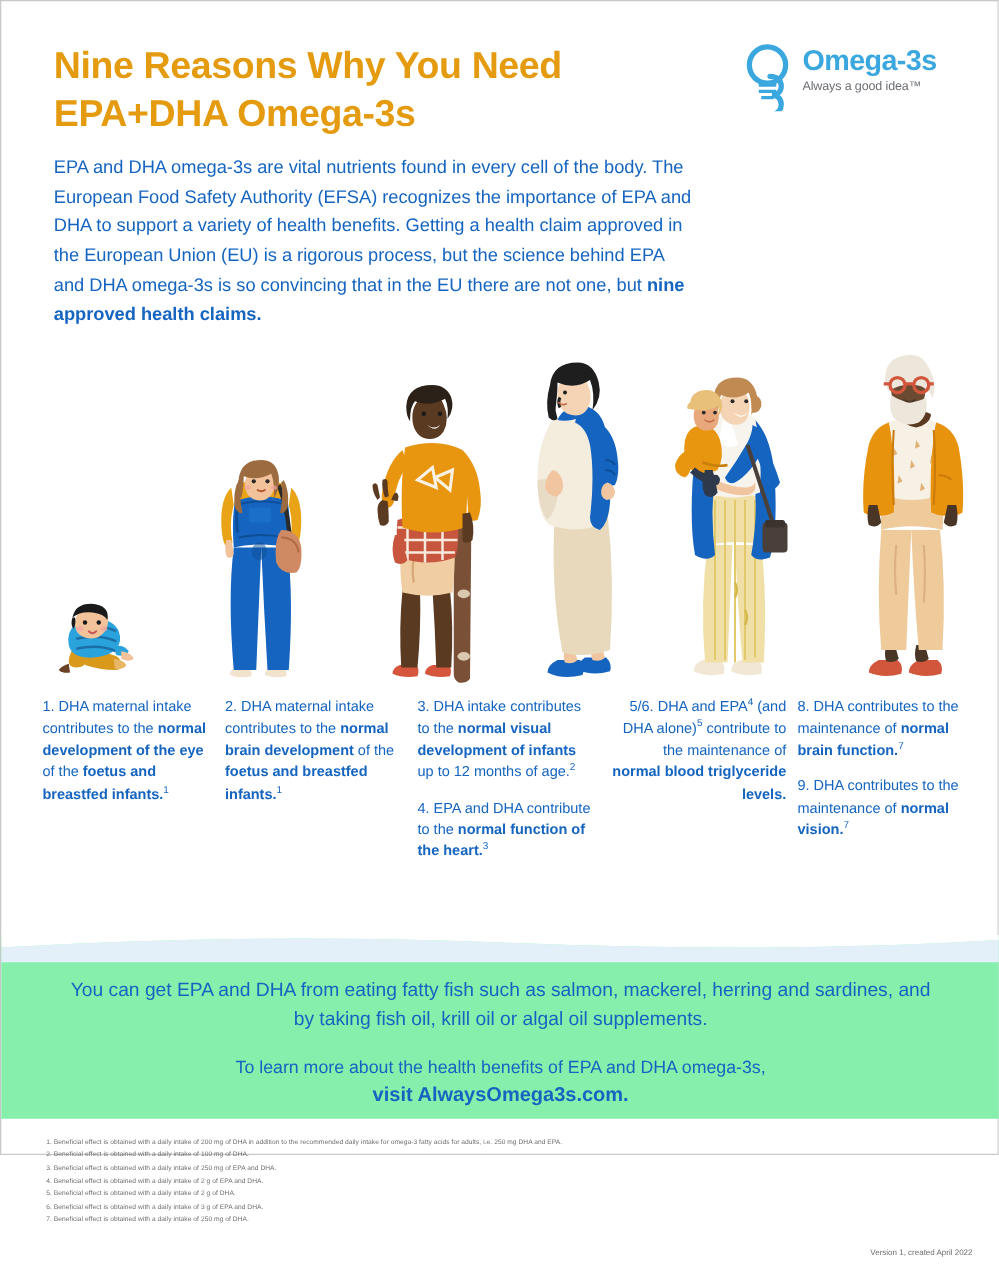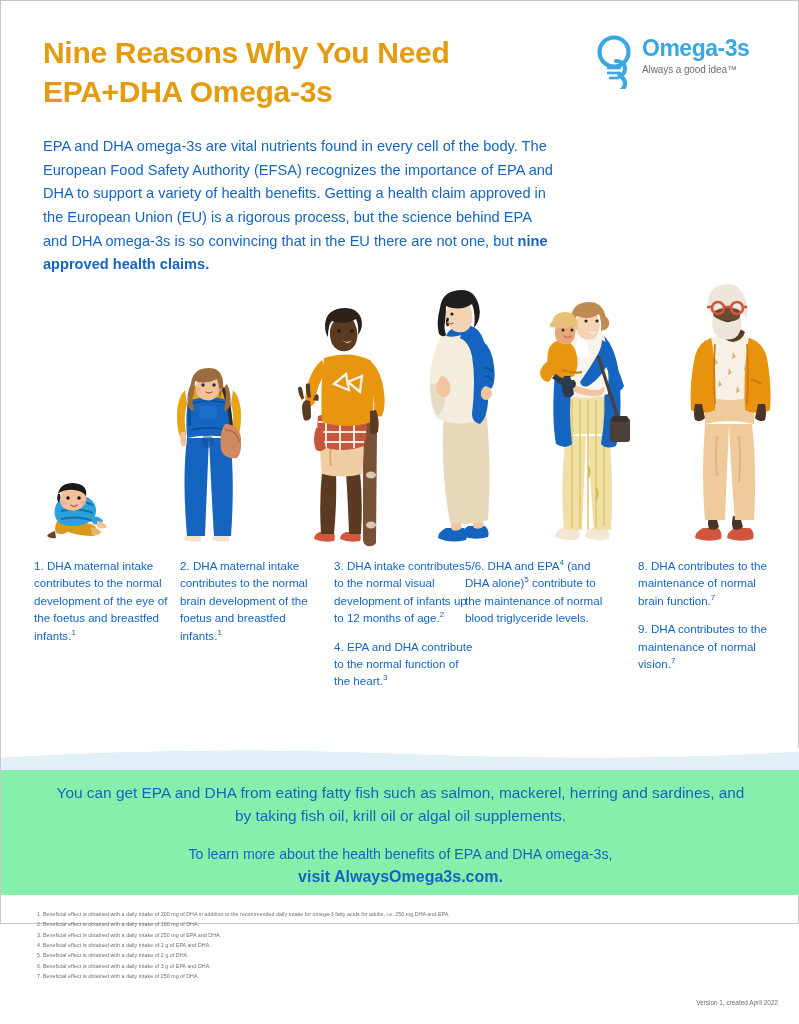--- a/index.html
+++ b/index.html
@@ -35,40 +35,40 @@
     letter-spacing: -0.5px;
     font-family: "Liberation Sans Narrow", "Liberation Sans", sans-serif;
   }
   #logo-tag {
     color: #6b6f73; font-size: 10px; line-height: 1; margin-top: 5px;
     letter-spacing: -0.1px;
   }
 
   
   #intro {
-    position: absolute; left: 42px; top: 134px; width: 515px;
+    position: absolute; left: 42px; top: 122px; width: 515px;
     color: #1565C0; font-size: 14.6px; line-height: 1.62;
   }
   #intro b { font-weight: bold; }
 
   
   #figures { position: absolute; left: 0; top: 258px; width: 799px; height: 292px; }
   .fig { position: absolute; bottom: 0; }
   .fig svg { display: block; }
 
   
   #captions { position: absolute; left: 0; top: 556px; width: 799px; height: 190px; }
   .col { position: absolute; top: 0; color: #1565C0; font-size: 11.6px; line-height: 1.50; }
   .col .claim { margin-bottom: 11px; }
-  .col .claim b { font-weight: normal; }
+  .col .claim b { font-weight: bold; }
   .col .claim sup { font-size: 8px; vertical-align: super; line-height: 0; }
   #col1 { left: 33px; width: 138px; }
   #col2 { left: 179px; width: 140px; }
   #col3 { left: 333px; width: 143px; }
-  #col4 { left: 464px; width: 140px; }
+  #col4 { left: 488px; width: 140px; text-align: right; }
   #col5 { left: 637px; width: 145px; }
 
   
   #band {
     position: absolute; left: 0; top: 748px; width: 799px; height: 146px;
     background: #86efac;
   }
   #band-curve { position: absolute; left: 0; top: -1px; width: 799px; height: 22px; }
   #band-inner {
     position: absolute; left: 50px; top: 32px; width: 699px;

